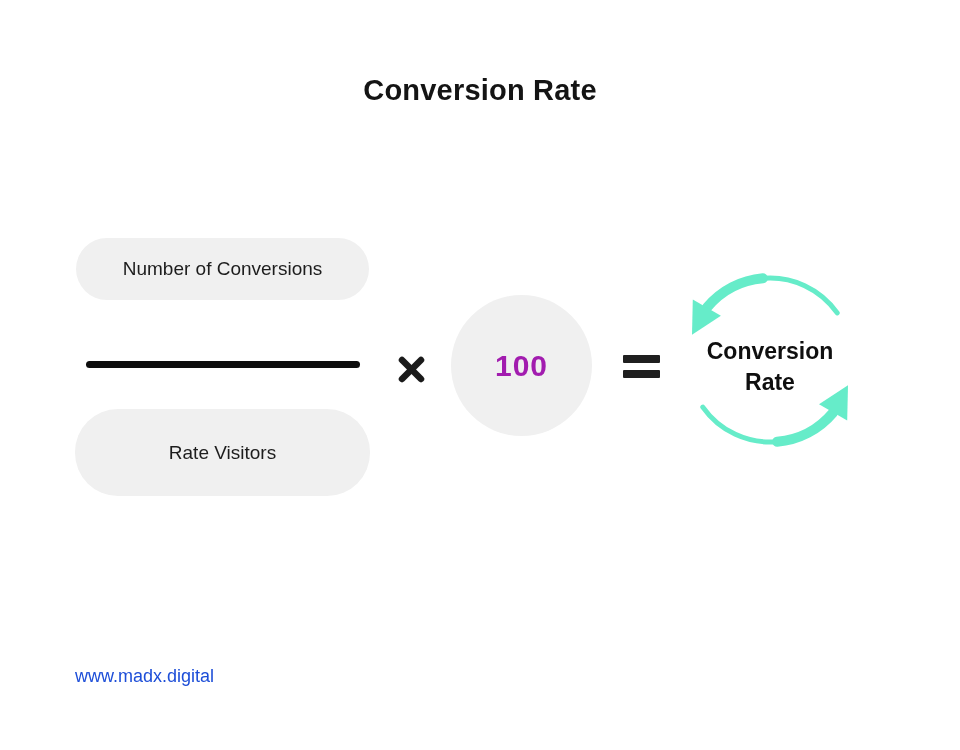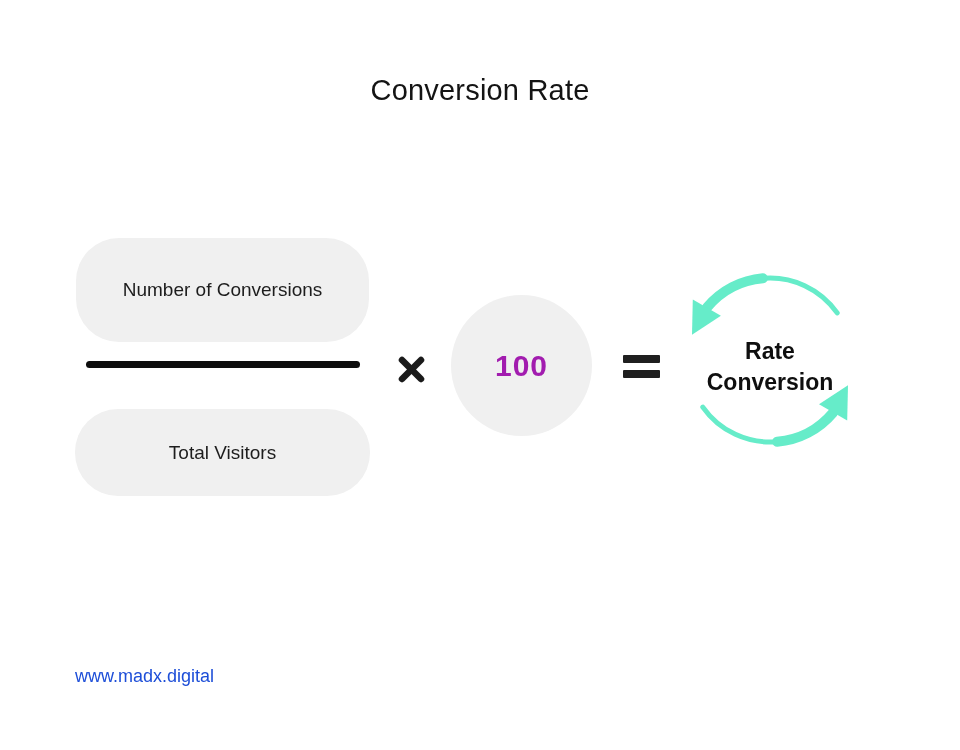--- a/index.html
+++ b/index.html
@@ -13,35 +13,35 @@
     font-family: "Liberation Sans", "DejaVu Sans", sans-serif;
     color: #1b1b1b;
   }
   .title {
     position: absolute;
     left: 0; top: 76px;
     width: 100%;
     text-align: center;
     font-size: 29px;
     line-height: 1;
-    font-weight: 400;
+    font-weight: 700;
     letter-spacing: 0.2px;
     color: #141414;
   }
   .pill {
     position: absolute;
     background: #f0f0f0;
     border-radius: 43px;
     display: flex;
     align-items: center;
     justify-content: center;
     font-size: 19px;
     color: #1d1d1d;
   }
-  .pill.numerator { left: 76px; top: 238px; width: 293px; height: 104px; }
+  .pill.numerator { left: 76px; top: 238px; width: 293px; height: 62px; }
   .pill.denominator { left: 75px; top: 409px; width: 295px; height: 87px; }
   .fraction-line {
     position: absolute;
     left: 86px; top: 361px;
     width: 274px; height: 7px;
     background: #0d0d0d;
     border-radius: 3.5px;
   }
   .multiply {
     position: absolute;
@@ -115,21 +115,21 @@
 
   <div class="title">Conversion Rate</div>
 
   <div class="pill numerator">
     <span>Number of Conversions</span>
   </div>
 
   <div class="fraction-line"></div>
 
   <div class="pill denominator">
-    <span>Total Visitors</span>
+    <span>Rate Visitors</span>
   </div>
 
   <svg class="multiply" viewBox="0 0 31 31" aria-hidden="true">
     <line x1="6" y1="6" x2="25" y2="25" stroke="#1a1a1a" stroke-width="6.5" stroke-linecap="round"></line>
     <line x1="25" y1="6" x2="6" y2="25" stroke="#1a1a1a" stroke-width="6.5" stroke-linecap="round"></line>
   </svg>
 
   <div class="hundred-circle">
     <span class="hundred-value">100</span>
   </div>
@@ -144,20 +144,20 @@
     <path d="M 167.2 52.9 A 82 82 0 0 0 92.9 18.3" fill="none" stroke-width="5" stroke-linecap="round" stroke="#66ecc9"></path>
     <path d="M 92.9 18.3 A 82 82 0 0 0 37.2 47.3" fill="none" stroke-width="10" stroke-linecap="round" stroke="#66ecc9"></path>
     <polygon points="22.0,74.7 50.9,55.8 22.8,39.6" fill="#66ecc9"></polygon>
 
     <path d="M 32.8 147.1 A 82 82 0 0 0 107.1 181.7" fill="none" stroke-width="5" stroke-linecap="round" stroke="#66ecc9"></path>
     <path d="M 107.1 181.7 A 82 82 0 0 0 163.0 152.7" fill="none" stroke-width="10" stroke-linecap="round" stroke="#66ecc9"></path>
     <polygon points="178.0,125.3 149.0,144.2 177.2,160.4" fill="#66ecc9"></polygon>
   </svg>
 
   <div class="result-text">
+    <span>Conversion</span>
     <span>Rate</span>
-    <span>Conversion</span>
   </div>
 
   <div class="website">www.madx.digital</div>
 
 
 </div>
 
 </body></html>

